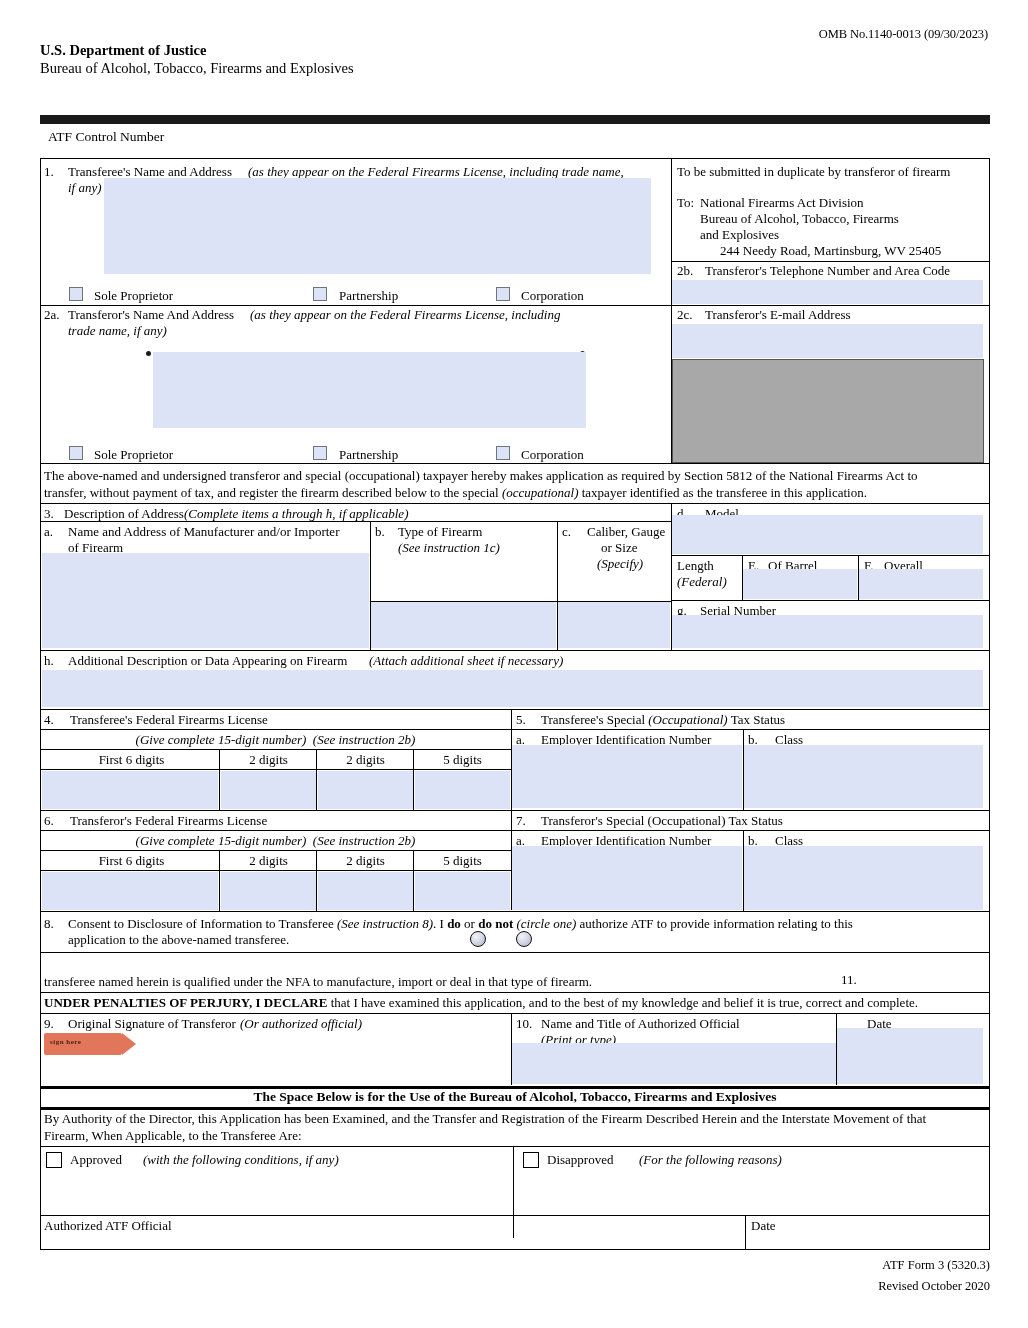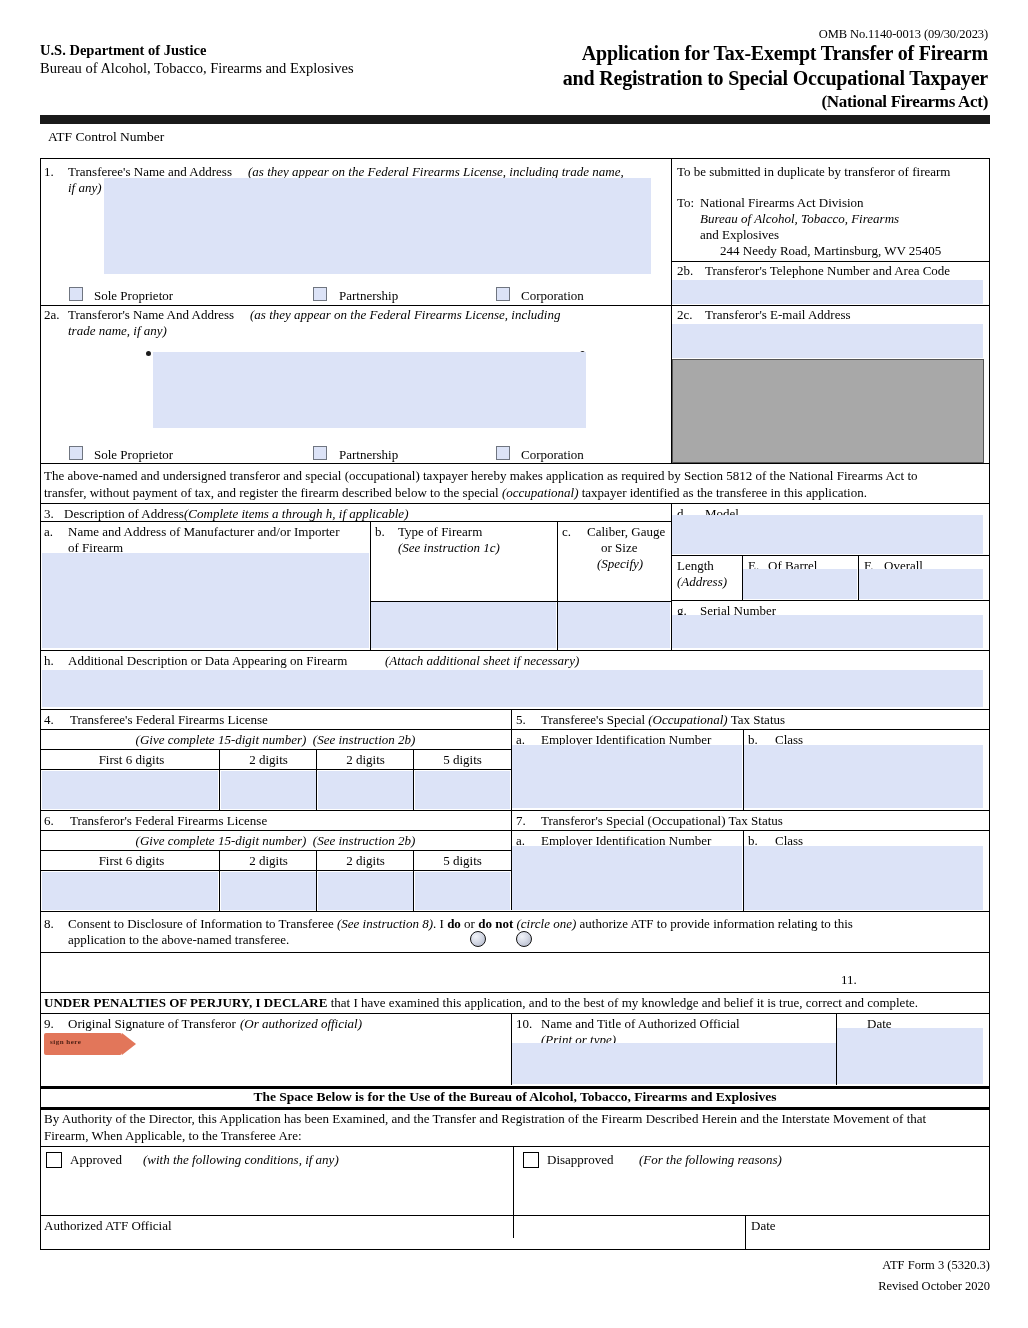--- a/index.html
+++ b/index.html
@@ -64,25 +64,20 @@
 <body>
 
 <div class="page">
 
   <div class="hdr">
     <div class="hdr-left">
       <div class="agency">U.S. Department of Justice</div>
       <div class="subagency">Bureau of Alcohol, Tobacco, Firearms and Explosives</div>
     </div>
     <div class="omb">OMB No.1140-0013 (09/30/2023)</div>
-    <div class="title">
-      <div>Application for Tax-Exempt Transfer of Firearm</div>
-      <div>and Registration to Special Occupational Taxpayer</div>
-      <div class="l3">(National Firearms Act)</div>
-    </div>
   </div>
   <div class="blackbar"></div>
   <div class="ctrl-label">ATF Control Number</div>
 
   <div class="bx" style="left:40px; top:158px; width:950px; height:1092px;"></div>
 
   <div class="ln vl" style="left:671px; top:158px; height:305px;"></div>
 
   <div class="lbl" style="left:44px; top:164px;">1.</div>
   <div class="lbl" style="left:68px; top:164px;">Transferee's Name and Address</div>
@@ -95,21 +90,21 @@
   <div class="cbx" style="left:313px; top:287px;"></div>
   <div class="lbl" style="left:339px; top:288px;">Partnership</div>
   <div class="cbx" style="left:496px; top:287px;"></div>
   <div class="lbl" style="left:521px; top:288px;">Corporation</div>
 
   <div class="ln hl" style="left:40px; top:305px; width:631px;"></div>
 
   <div class="lbl" style="left:677px; top:164px;">To be submitted in duplicate by transferor of firearm</div>
   <div class="lbl" style="left:677px; top:195px;">To:</div>
   <div class="lbl" style="left:700px; top:195px;">National Firearms Act Division</div>
-  <div class="lbl" style="left:700px; top:211px;font-style:italic;">Bureau of Alcohol, Tobacco, Firearms</div>
+  <div class="lbl" style="left:700px; top:211px;">Bureau of Alcohol, Tobacco, Firearms</div>
   <div class="lbl" style="left:700px; top:227px;">and Explosives</div>
   <div class="lbl" style="left:700px; top:243px;margin-left:20px;">244 Needy Road, Martinsburg, WV  25405</div>
   <div class="ln hl" style="left:671px; top:261px; width:319px;"></div>
 
   <div class="lbl" style="left:677px; top:263px;">2b.</div>
   <div class="lbl" style="left:705px; top:263px;">Transferor's Telephone Number and Area Code</div>
   <div class="fld" style="left:672px; top:280px; width:311px; height:24px;"></div>
   <div class="ln hl" style="left:671px; top:305px; width:319px;"></div>
 
   <div class="lbl" style="left:677px; top:307px;">2c.</div>
@@ -165,40 +160,40 @@
   <div class="lbl it" style="left:597px; top:556px;">(Specify)</div>
   <div class="fld" style="left:558px; top:602px; width:112px; height:46px;"></div>
   <div class="ln hl" style="left:370px; top:601px; width:301px;"></div>
 
   <div class="lbl" style="left:677px; top:506px;">d.</div>
   <div class="lbl" style="left:705px; top:506px;">Model</div>
   <div class="fld" style="left:672px; top:515px; width:311px; height:39px;"></div>
   <div class="ln hl" style="left:671px; top:555px; width:319px;"></div>
 
   <div class="lbl" style="left:677px; top:558px;">Length</div>
-  <div class="lbl it" style="left:677px; top:574px;">(Address)</div>
+  <div class="lbl it" style="left:677px; top:574px;">(Federal)</div>
   <div class="ln vl" style="left:742px; top:555px; height:45px;"></div>
   <div class="lbl" style="left:748px; top:558px;">E.</div>
   <div class="lbl" style="left:768px; top:558px;">Of Barrel</div>
   <div class="fld" style="left:743px; top:569px; width:114px; height:30px;"></div>
   <div class="ln vl" style="left:858px; top:555px; height:45px;"></div>
   <div class="lbl" style="left:864px; top:558px;">F.</div>
   <div class="lbl" style="left:884px; top:558px;">Overall</div>
   <div class="fld" style="left:859px; top:569px; width:124px; height:30px;"></div>
   <div class="ln hl" style="left:671px; top:600px; width:319px;"></div>
 
   <div class="lbl" style="left:677px; top:603px;">g.</div>
   <div class="lbl" style="left:700px; top:603px;">Serial Number</div>
   <div class="fld" style="left:672px; top:615px; width:311px; height:33px;"></div>
 
   <div class="ln hl" style="left:40px; top:650px; width:950px;"></div>
 
   <div class="lbl" style="left:44px; top:653px;">h.</div>
   <div class="lbl" style="left:68px; top:653px;">Additional Description or Data Appearing on Firearm</div>
-  <div class="lbl it" style="left:369px; top:653px;margin-left:16px;">(Attach additional sheet if necessary)</div>
+  <div class="lbl it" style="left:369px; top:653px;">(Attach additional sheet if necessary)</div>
   <div class="fld" style="left:42px; top:670px; width:941px; height:37px;"></div>
   <div class="ln hl" style="left:40px; top:709px; width:950px;"></div>
 
   <div class="ln vl" style="left:511px; top:709px; height:201px;"></div>
 
   <div class="lbl" style="left:44px; top:712px;">4.</div>
   <div class="lbl" style="left:70px; top:712px;">Transferee's Federal Firearms License</div>
   <div class="ln hl" style="left:40px; top:729px; width:471px;"></div>
   <div class="lbl it ctr" style="left:40px; top:732px; width:471px;">
     <span>(Give complete 15-digit number)</span><span>&nbsp;&nbsp;</span><span>(See instruction 2b)</span>
@@ -267,20 +262,21 @@
 
   <div class="lbl" style="left:44px; top:916px;">8.</div>
   <div class="lbl" style="left:68px; top:916px; width:910px;">
     <span>Consent to Disclosure of Information to Transferee </span><span class="it">(See instruction 8)</span><span>.  I </span><span class="bd">do</span><span> or </span><span class="bd">do not</span><span class="it">  (circle one)</span><span> authorize ATF to provide information relating to this</span>
   </div>
   <div class="lbl" style="left:68px; top:932px;">application to the above-named transferee.</div>
   <div class="radio" style="left:470px; top:931px;"></div>
   <div class="radio" style="left:516px; top:931px;"></div>
   <div class="ln hl" style="left:40px; top:952px; width:950px;"></div>
 
+  <div class="para" style="left:44px; top:974px; width:940px;">transferee named herein is qualified under the NFA to manufacture, import or deal in that type of firearm.</div>
   <div class="ln hl" style="left:40px; top:992px; width:950px;"></div>
   <div class="para" style="left:44px; top:995px; width:940px;">
     <span class="bd">UNDER PENALTIES OF PERJURY, I DECLARE</span><span> that I have examined this application, and to the best of my knowledge and belief it is true, correct and complete.</span>
   </div>
   <div class="ln hl" style="left:40px; top:1013px; width:950px;"></div>
 
   <div class="lbl" style="left:44px; top:1016px;">9.</div>
   <div class="lbl" style="left:68px; top:1016px;">Original Signature of Transferor</div>
   <div class="lbl it" style="left:240px; top:1016px;">(Or authorized official)</div>
 

